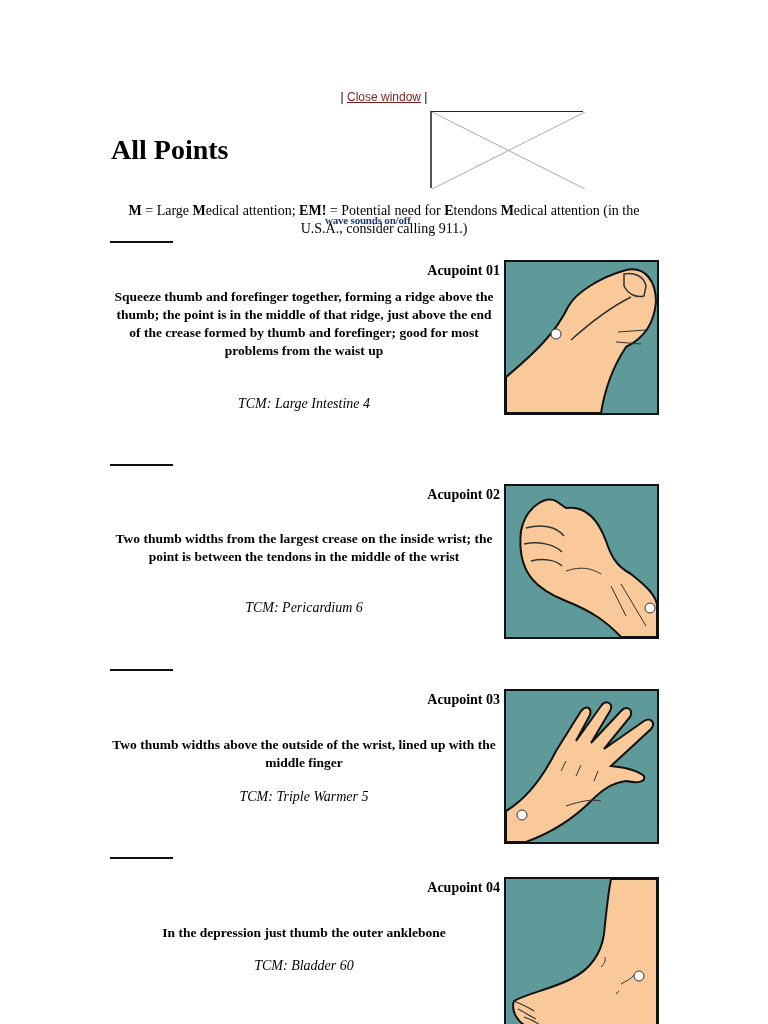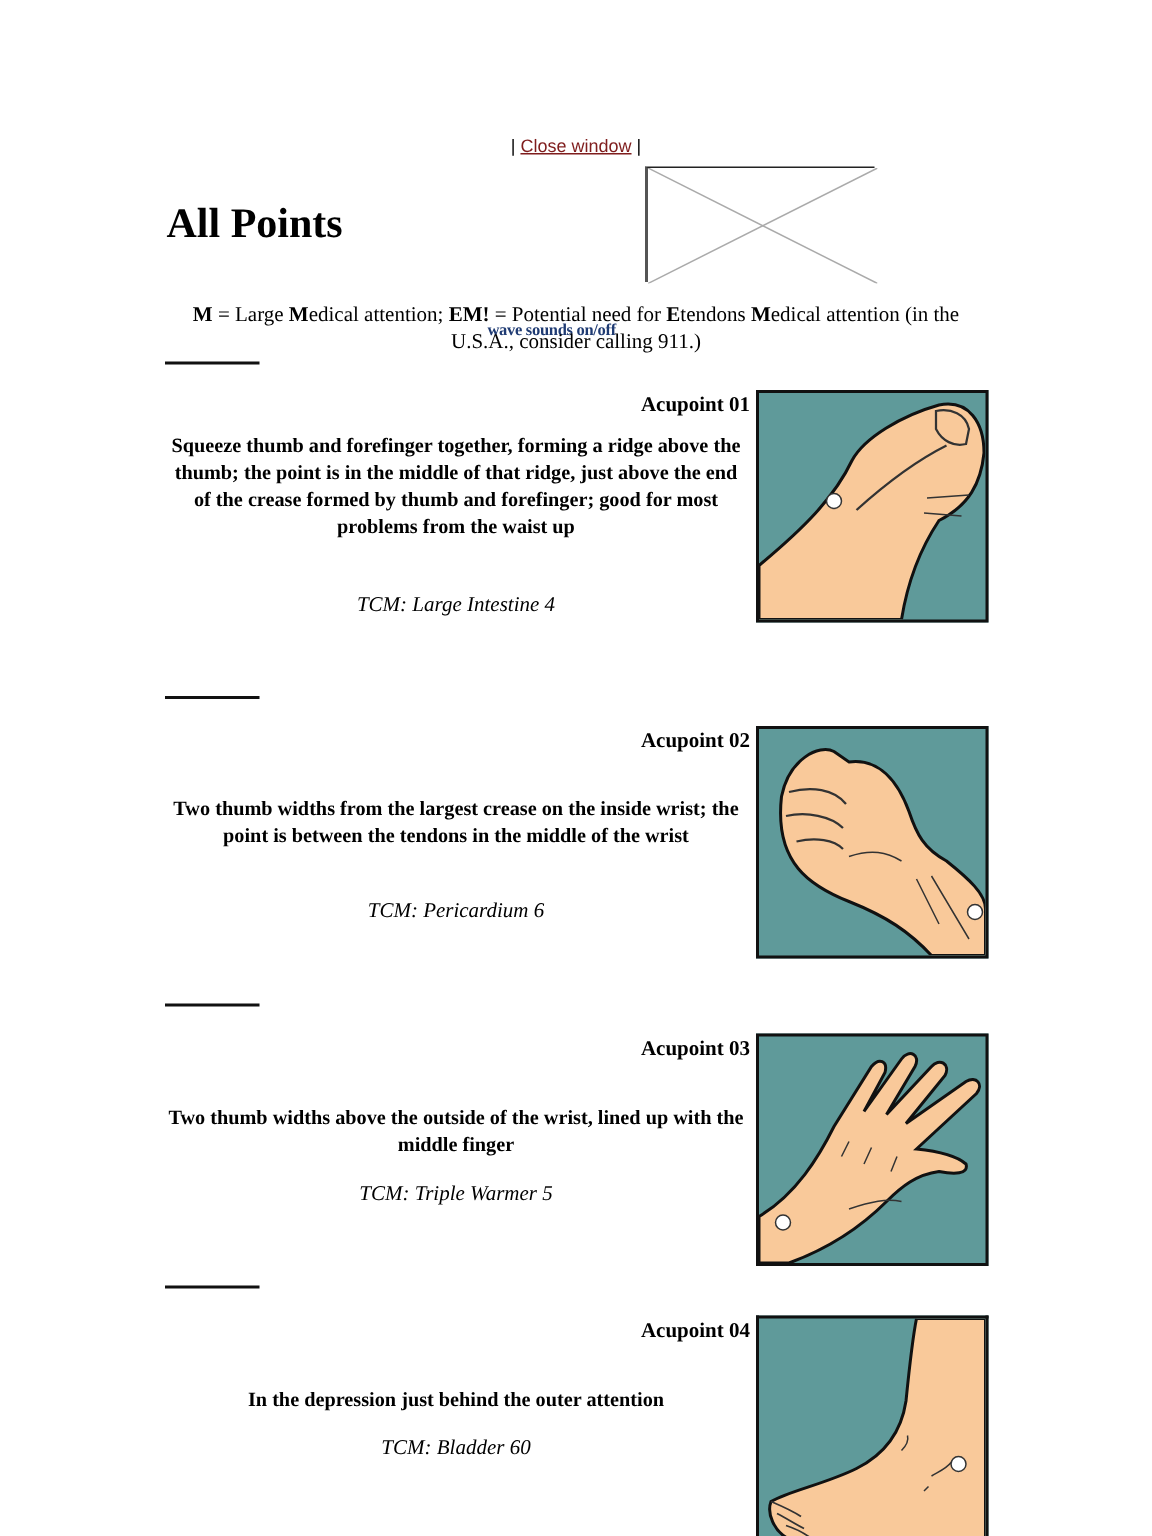--- a/index.html
+++ b/index.html
@@ -82,21 +82,21 @@
 <div class="abs illus" style="top:689px">
   <svg width="151" height="151" viewBox="0 0 151 151">
     <path d="M0 120 C25 105 40 80 50 60 L75 20 C80 14 86 16 84 24 L70 50 L95 15 C100 8 108 12 104 20 L85 52 L115 20 C120 14 128 18 124 26 L98 58 L138 30 C145 26 150 32 145 38 L105 75 C115 76 130 78 138 85 C140 92 130 92 120 90 C105 92 95 100 85 110 C70 125 50 140 20 151 L0 151 Z" fill="#f9c99a" stroke="#111" stroke-width="2"></path>
     <path d="M55 80 L60 70 M70 85 L75 74 M88 90 L92 80 M60 115 C75 110 85 108 95 110" fill="none" stroke="#333" stroke-width="1"></path>
     <circle cx="16" cy="124" r="5" fill="#fff" stroke="#333" stroke-width="1"></circle>
   </svg>
 </div>
 
 <div class="abs rule" style="top:857px"></div>
 <h2 class="abs point-title" style="top:880px">Acupoint 04</h2>
-<div class="abs point-desc" style="top:924px">In the depression just behind the outer attention</div>
+<div class="abs point-desc" style="top:924px">In the depression just thumb the outer anklebone</div>
 <div class="abs point-tcm" style="top:958px">TCM: Bladder 60</div>
 <div class="abs illus" style="top:877px;height:147px;border-bottom:none">
   <svg width="151" height="147" viewBox="0 0 151 147">
     <path d="M105 0 L151 0 L151 147 L20 147 C10 142 5 130 8 122 C20 115 45 110 65 100 C85 90 95 75 98 55 C100 35 102 15 105 0 Z" fill="#f9c99a" stroke="#111" stroke-width="2"></path>
     <path d="M8 122 C15 125 22 128 28 132 M12 130 C18 133 24 137 30 140 M18 138 C24 140 30 143 34 146" fill="none" stroke="#333" stroke-width="1.2"></path>
     <path d="M95 88 C98 85 100 82 99 78 M115 105 C120 102 125 100 128 96 M110 115 L113 112" fill="none" stroke="#333" stroke-width="1"></path>
     <circle cx="133" cy="97" r="5" fill="#fff" stroke="#333" stroke-width="1"></circle>
   </svg>
 </div>
 

